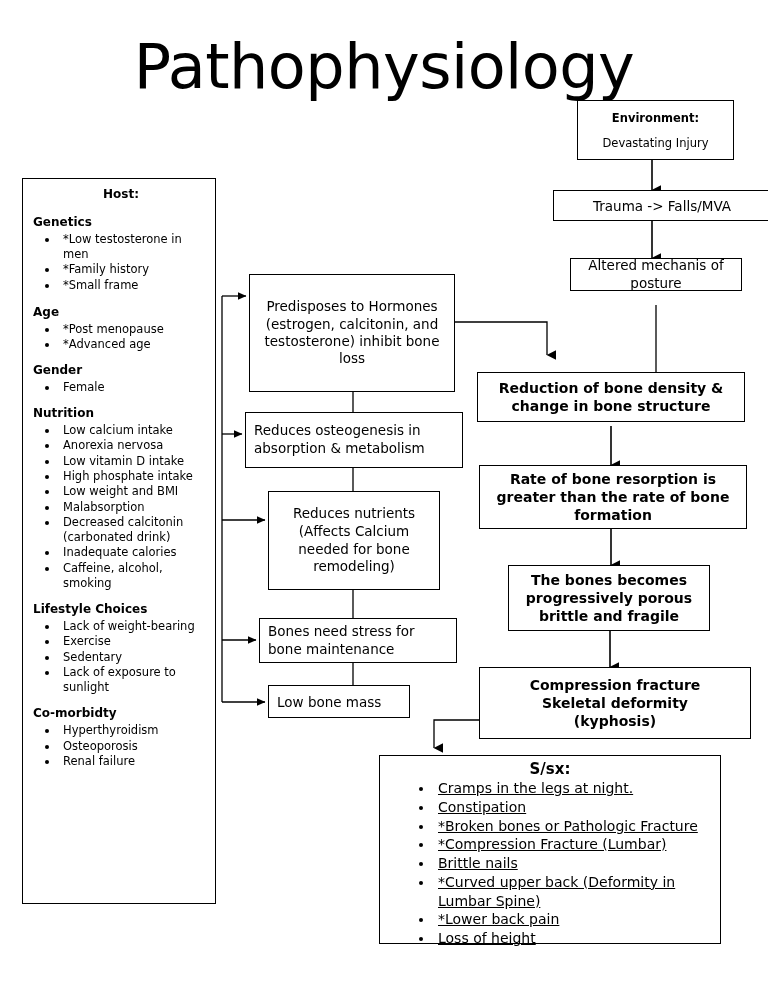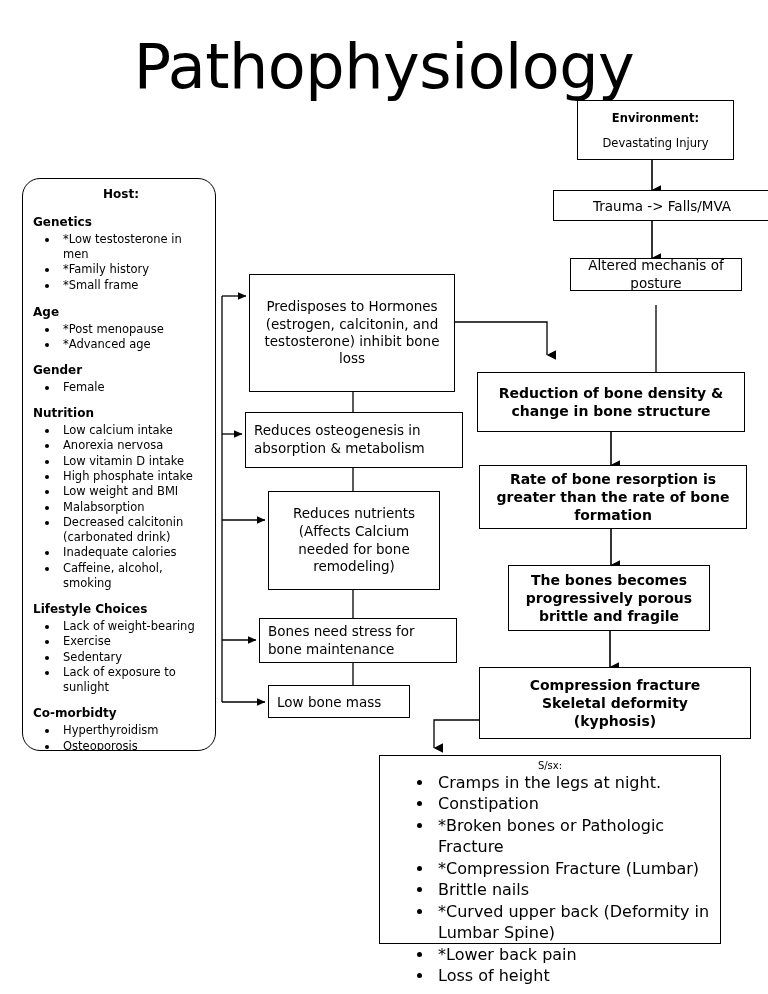--- a/index.html
+++ b/index.html
@@ -49,24 +49,23 @@
     align-items: center;
     justify-content: center;
     text-align: center;
   }
   .b-bold { font-weight: bold; }
   
   #host-box {
     left: 22px;
     top: 178px;
     width: 194px;
-    height: 573px;
+    height: 726px;
     overflow: hidden;
     padding: 0;
-    border-radius: 18px;
   }
   #host-inner {
     padding: 8px 6px 0 10px;
     font-size: 11.5px;
     line-height: 1.32;
   }
   .host-title {
     text-align: center;
     font-weight: bold;
     font-size: 12px;
@@ -121,49 +120,49 @@
   #environment-box .env-sub { margin-top: 11px; font-size: 11.5px; }
   #trauma-box {
     left: 553px; top: 190px; width: 218px; height: 31px;
     font-size: 13.5px; padding: 3px 6px;
   }
   #posture-box {
     left: 570px; top: 258px; width: 172px; height: 33px;
     font-size: 13.5px; line-height: 1.3; padding: 3px 6px;
   }
   #reduction-box {
-    left: 477px; top: 372px; width: 268px; height: 60px;
+    left: 477px; top: 372px; width: 268px; height: 50px;
     font-size: 14px; font-weight: bold; line-height: 1.3; padding: 3px 6px;
   }
   #rate-box {
     left: 479px; top: 465px; width: 268px; height: 64px;
     font-size: 14px; font-weight: bold; line-height: 1.3; padding: 3px 6px;
   }
   #brittle-box {
     left: 508px; top: 565px; width: 202px; height: 66px;
     font-size: 14px; font-weight: bold; line-height: 1.3; padding: 3px 6px;
   }
   #compression-box {
     left: 479px; top: 667px; width: 272px; height: 72px;
     font-size: 14px; font-weight: bold; line-height: 1.3; padding: 3px 20px;
   }
   
   #ssx-box {
     left: 379px; top: 755px; width: 342px; height: 189px;
     padding: 4px 6px 0 6px;
   }
   .ssx-title {
-    text-align: center; font-weight: normal; font-size: 10px;
+    text-align: center; font-weight: bold; font-size: 15px;
     margin-bottom: 1px;
   }
   ul.ssxlist {
     margin: 0; padding-left: 48px; list-style: disc;
   }
   ul.ssxlist li {
-    font-size: 16px; line-height: 1.34; padding-left: 4px;
+    font-size: 14px; line-height: 1.34; padding-left: 4px; text-decoration: underline;
   }
 </style>
 </head>
 <body>
 
 <svg id="canvas" viewBox="0 0 768 994" xmlns="http://www.w3.org/2000/svg">
   <defs>
     <marker id="ah" markerWidth="9" markerHeight="9" refX="8.2" refY="4.5" orient="auto" markerUnits="userSpaceOnUse">
       <path d="M0,0.6 L8.6,4.5 L0,8.4 z" fill="#000"></path>
     </marker>

